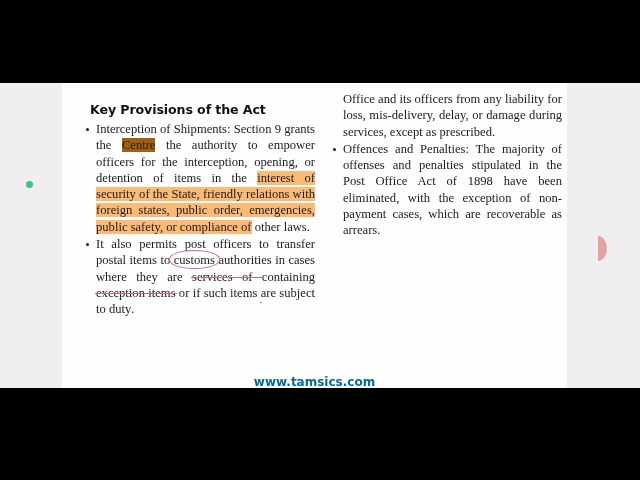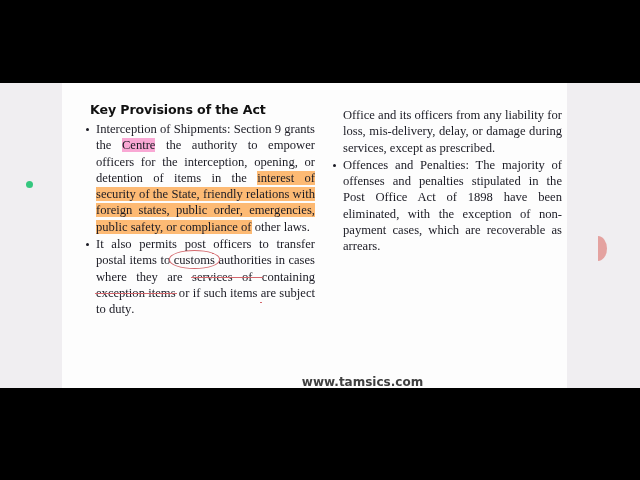--- a/index.html
+++ b/index.html
@@ -115,31 +115,31 @@
     background: #1b1b24;
   }
   
   li.continuation {
     padding-left: 13px;
   }
   li.continuation::before { display: none; }
 
   
   #col-right ul.bullets {
-    padding-top: 24px;
+    padding-top: 8px;
   }
 
   
   mark.hl-yellow {
     background: #fdba74;
     color: inherit;
     padding: 0;
   }
   mark.hl-green {
-    background: #f9a8d4;
+    background: #a16207;
     color: inherit;
     padding: 0;
   }
   .strike {
     position: relative;
   }
   .strike::after {
     content: "";
     position: absolute;
     left: -1px;
@@ -179,23 +179,22 @@
   
   #watermark {
     position: absolute;
     left: 0;
     top: 292px;
     width: 505px;
     text-align: center;
     font-family: "DejaVu Sans", sans-serif;
     font-size: 12px;
     font-weight: bold;
-    color: #404040;
+    color: #0369a1;
     white-space: nowrap;
-    padding-left: 48px;
   }
 </style>
 </head>
 <body>
 
 <div id="frame">
 
   <div id="content-band">
 
     <div id="green-dot"></div>

